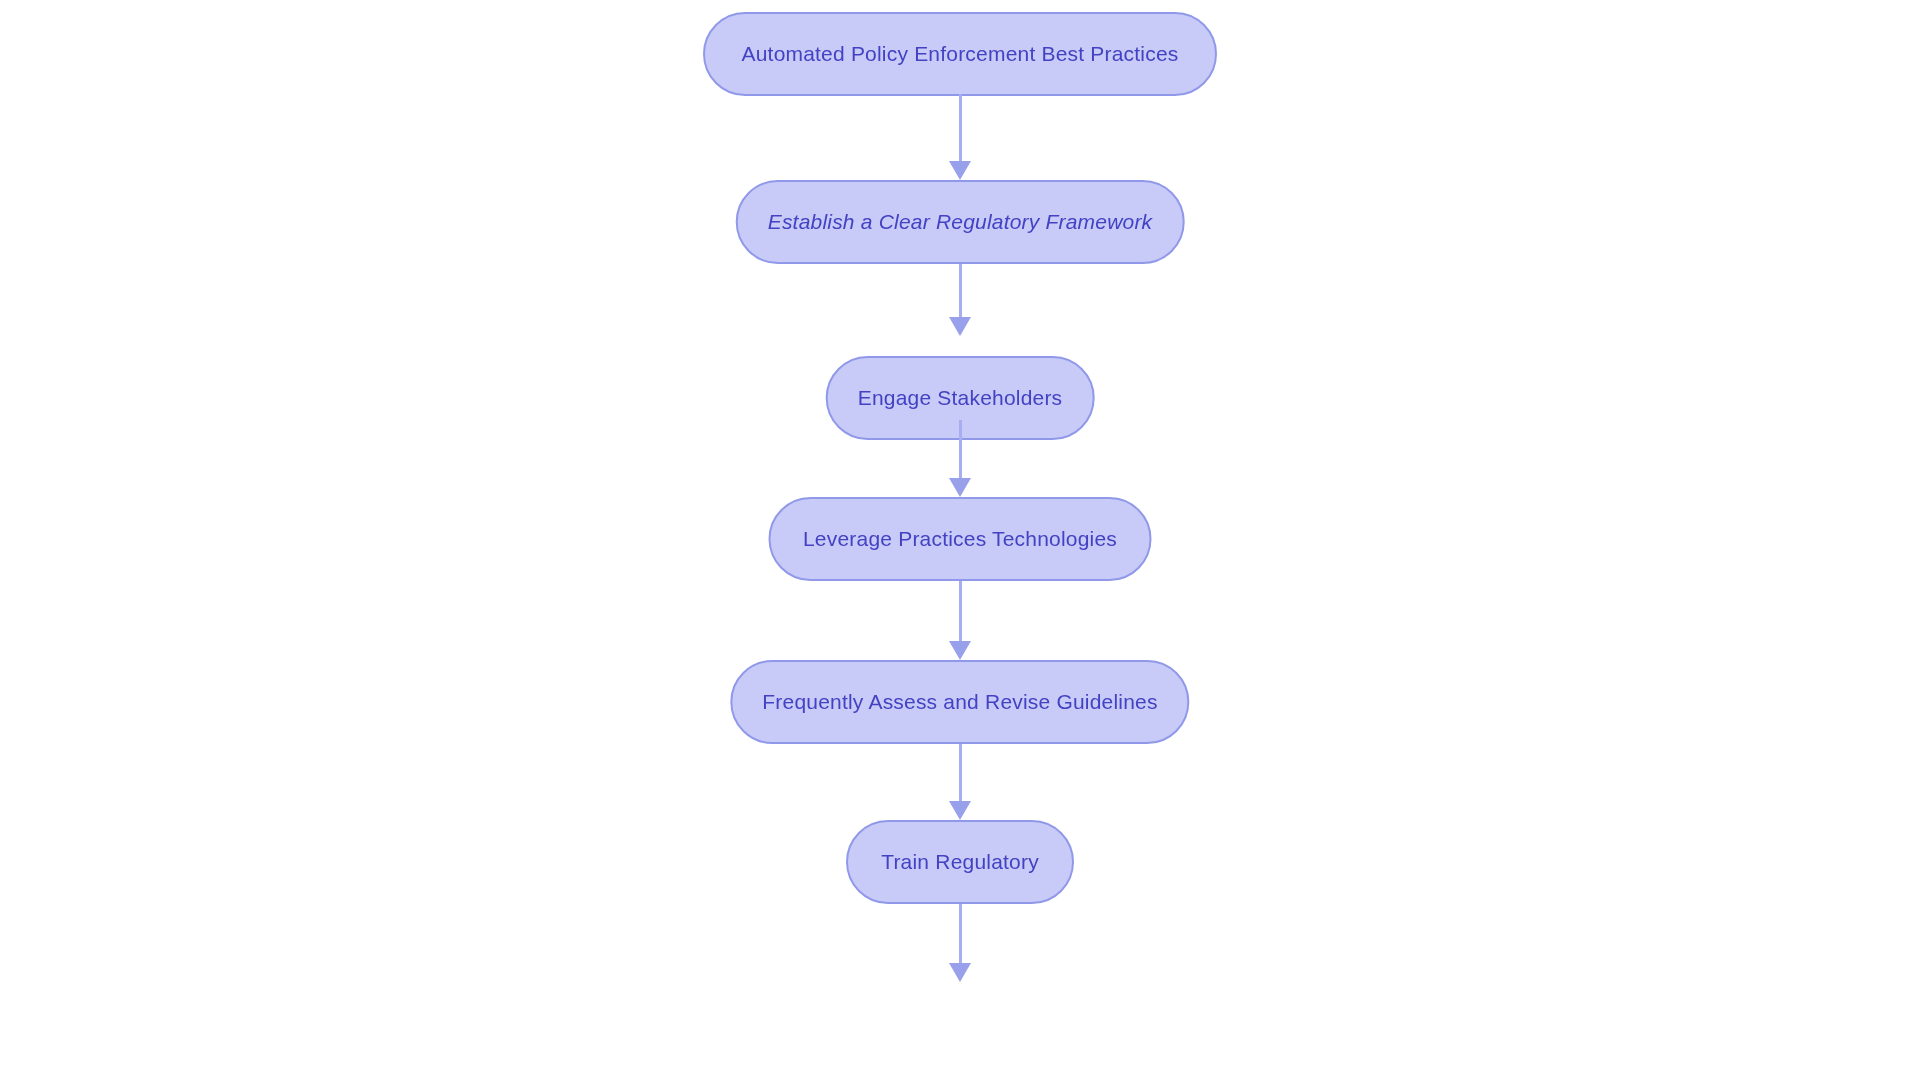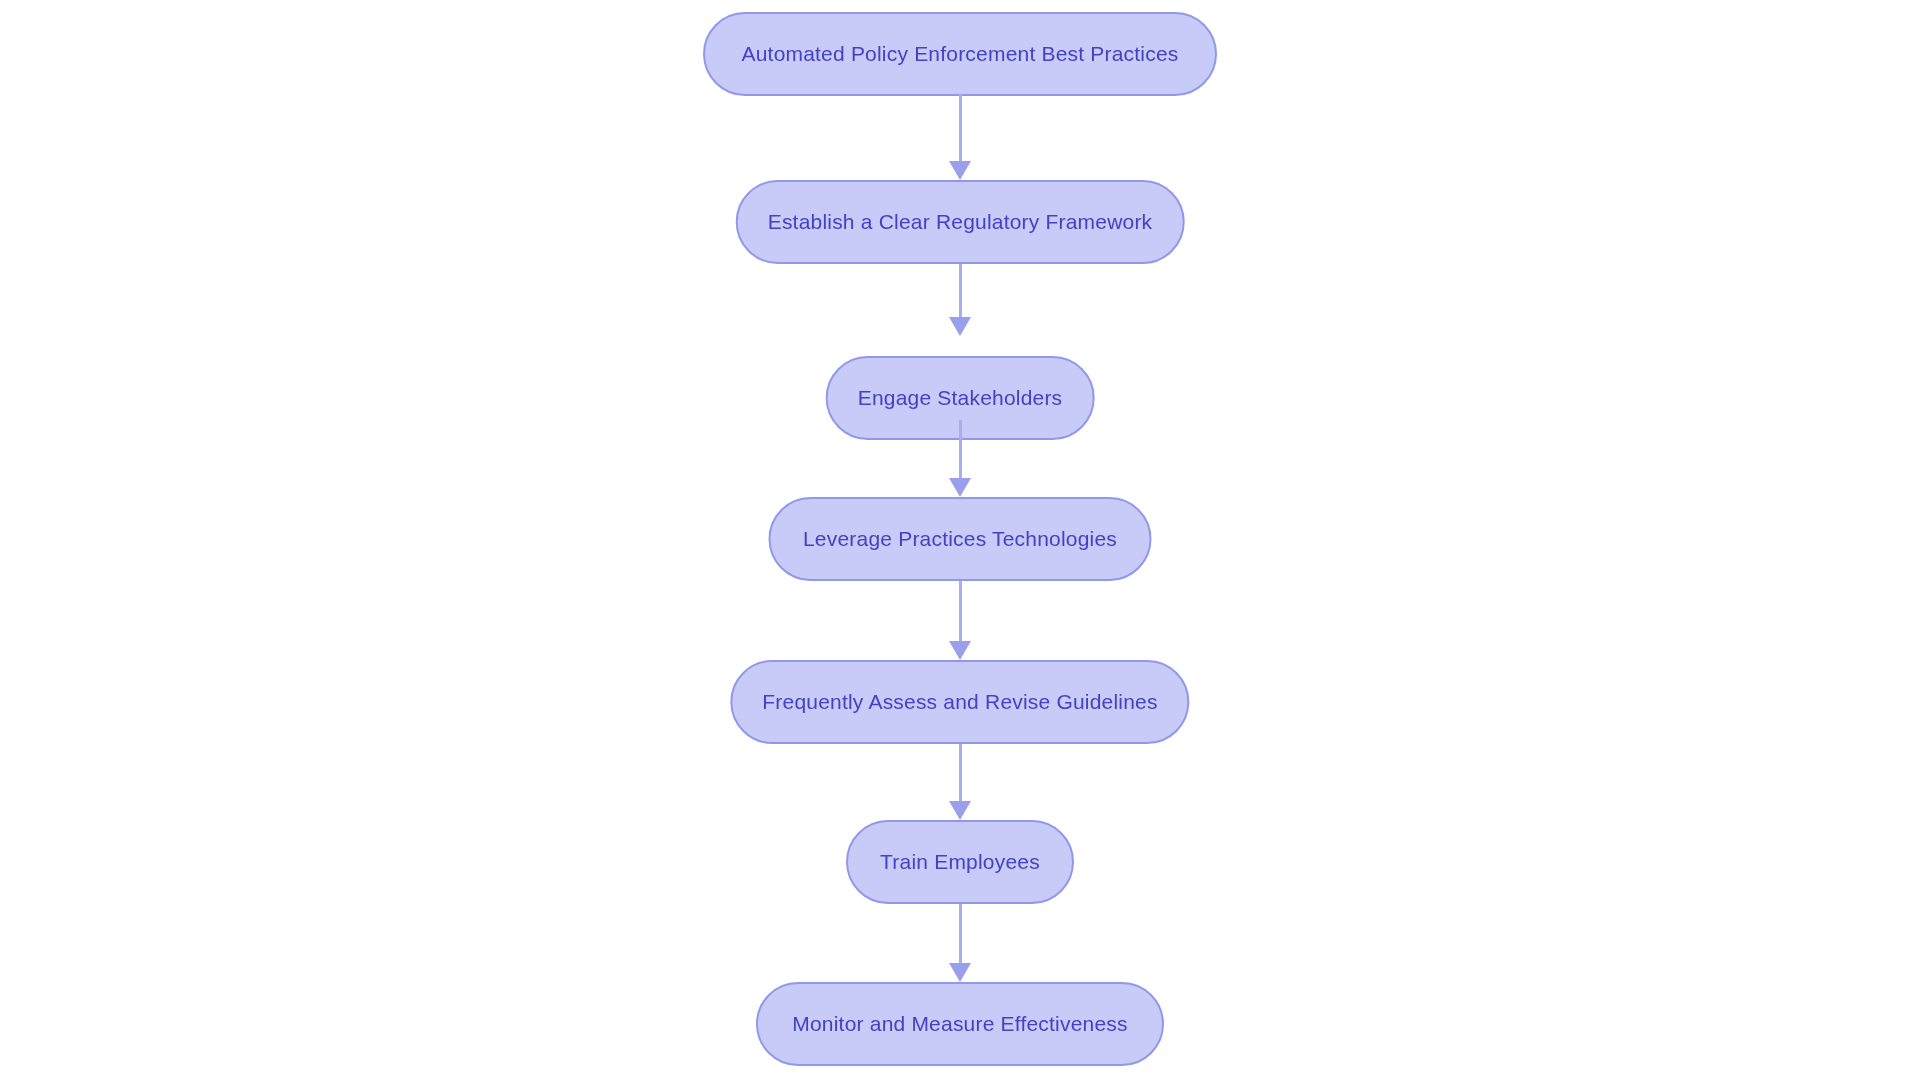--- a/index.html
+++ b/index.html
@@ -29,21 +29,21 @@
     display: inline-flex;
     align-items: center;
     justify-content: center;
     padding: 12px 30px;
     color: #4242c3;
     font-size: 21px;
     white-space: nowrap;
     letter-spacing: 0.2px;
   }
   .n1 { top: 12px;  min-width: 514px; }
-  .n2 { top: 180px; min-width: 447px; }
+  .n2 { top: 180px; min-width: 447px; font-style: italic; }
   .n3 { top: 356px; min-width: 268px; }
   .n4 { top: 497px; min-width: 383px; }
   .n5 { top: 660px; min-width: 452px; }
   .n6 { top: 820px; min-width: 228px; }
   .n7 { top: 982px; min-width: 408px; }
 
   .connector {
     position: absolute;
     left: 50%;
     transform: translateX(-50%);
@@ -114,25 +114,22 @@
   <div class="node n5">
     <span>Frequently Assess and Revise Guidelines</span>
   </div>
 
   <div class="connector c5">
     <div class="line"></div>
     <div class="arrowhead"></div>
   </div>
 
   <div class="node n6">
-    <span>Train Employees</span>
+    <span>Train Regulatory</span>
   </div>
 
   <div class="connector c6">
     <div class="line"></div>
     <div class="arrowhead"></div>
   </div>
 
-  <div class="node n7">
-    <span>Monitor and Measure Effectiveness</span>
-  </div>
 
 </div>
 
 </body></html>

